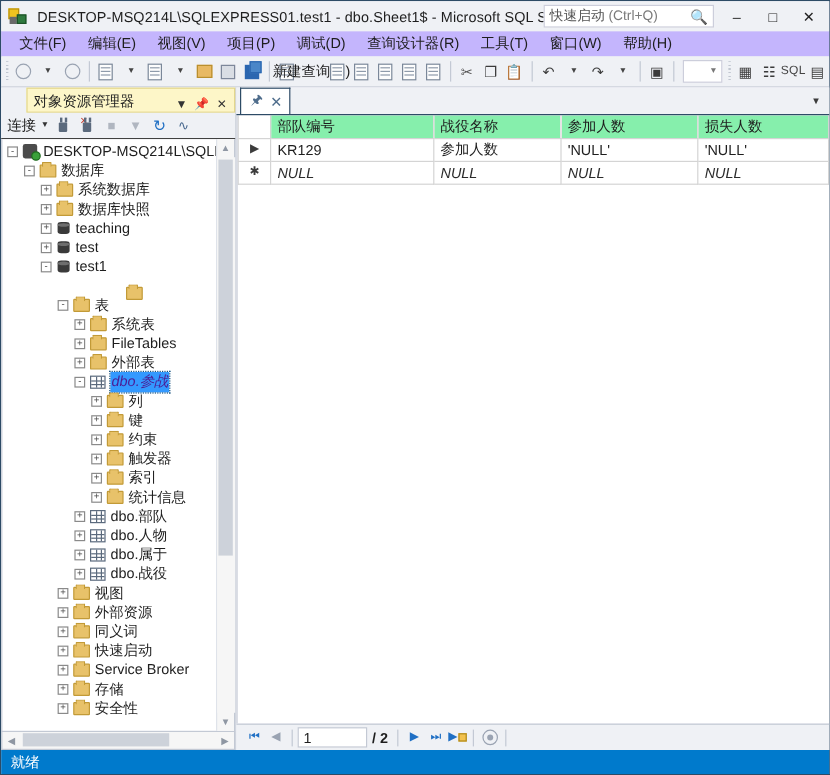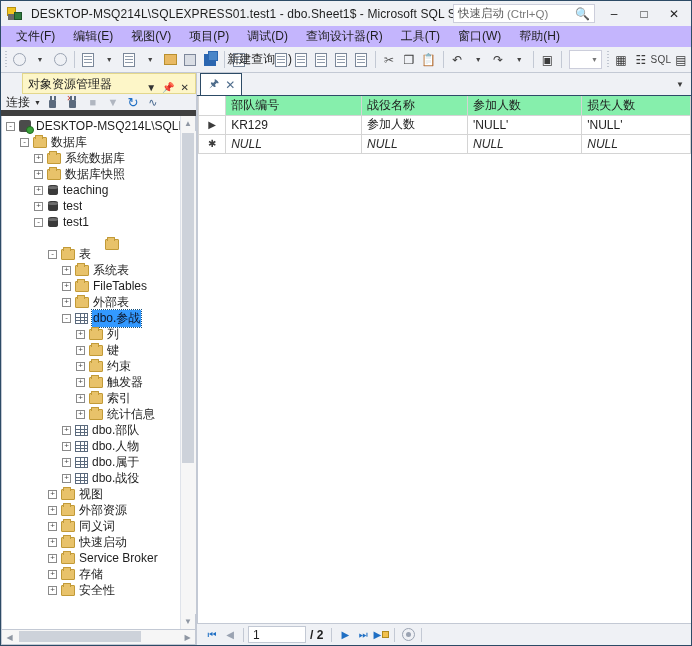--- a/index.html
+++ b/index.html
@@ -124,21 +124,21 @@
     display: flex; align-items: flex-end;
     padding: 0 3px 0 5px;
     margin-left: 21px;
   }
   .oe-title { font-size: 12px; color: #1e1e1e; white-space: nowrap; }
   .oe-hdr-btns { margin-left: auto; display: flex; align-items: center; gap: 6px; padding-right: 3px; }
   .oe-hdr-btn { font-size: 10px; color: #333; }
   .oe-toolbar {
     height: 22px; min-height: 22px; background: #eff1f5;
     display: flex; align-items: center; padding-left: 5px; gap: 4px;
-    border-bottom: 6px solid #404040;
+    border-bottom: 1px solid #404040;
   }
   .oe-tb-label { font-size: 12px; color: #1e1e1e; }
   .oe-tb-ic { width: 16px; height: 16px; display: flex; align-items: center; justify-content: center;
     font-size: 11px; color: #49698f; }
   .oe-tb-ic.disabled { color: #b0b6c0; }
   .plug { position: relative; width: 11px; height: 13px; display:inline-block; }
   .plug .pbody { position:absolute; left:2px; top:4px; width:7px; height:8px; background:#5b6a7d; border-radius:1px;}
   .plug .pin1 { position:absolute; left:3px; top:0; width:1.6px; height:4px; background:#5b6a7d;}
   .plug .pin2 { position:absolute; left:6.5px; top:0; width:1.6px; height:4px; background:#5b6a7d;}
   .plug .x { position:absolute; left:-1px; top:-2px; color:#c0392b; font-size:8px; font-weight:bold;}
@@ -158,22 +158,23 @@
   }
   .tnode .expander {
     width: 9px; height: 9px; border: 1px solid #8a8a8a; background: #fff;
     display: inline-flex; align-items: center; justify-content: center;
     font-size: 8px; line-height: 1; color: #4a4a4a; margin-right: 4px; flex: 0 0 auto;
   }
   .tnode .expander.empty { border: none; background: transparent; }
   .tnode .nicon { margin-right: 4px; flex: 0 0 auto; display: inline-flex; }
   .tnode .nlabel { overflow: hidden; }
   .tnode.selected .nlabel {
-    background: #3399ff; color: #0f172a; outline: 1px dotted #16527f;
+    background: #3399ff; color: #4c1d95; outline: 1px dotted #16527f;
     padding: 0 1px;
+    font-style: italic;
   }
   .fold {
     width: 14px; height: 11px; background: #e8c26a;
     border: 1px solid #c29a37; border-radius: 1px; position: relative;
   }
   .fold::before { content:""; position:absolute; left:1px; top:-3px; width:6px; height:3px;
     background:#e8c26a; border:1px solid #c29a37; border-bottom:none; border-radius:1px 1px 0 0;}
   .dbcyl {
     width: 12px; height: 12px; position: relative;
   }
@@ -711,13 +712,16 @@
         <div class="nav-btn nav-newrow">▶<span class="plusbox"></span></div>
         <div class="nav-sep"></div>
         <div class="nav-btn">
             <span class="nav-stop"></span>
           </div>
         <div class="nav-sep"></div>
       </div>
     </div>
   </div>
 
+  <div class="statusbar">
+    <span class="status-text">就绪</span>
+  </div>
 </div>
 
 </body></html>

